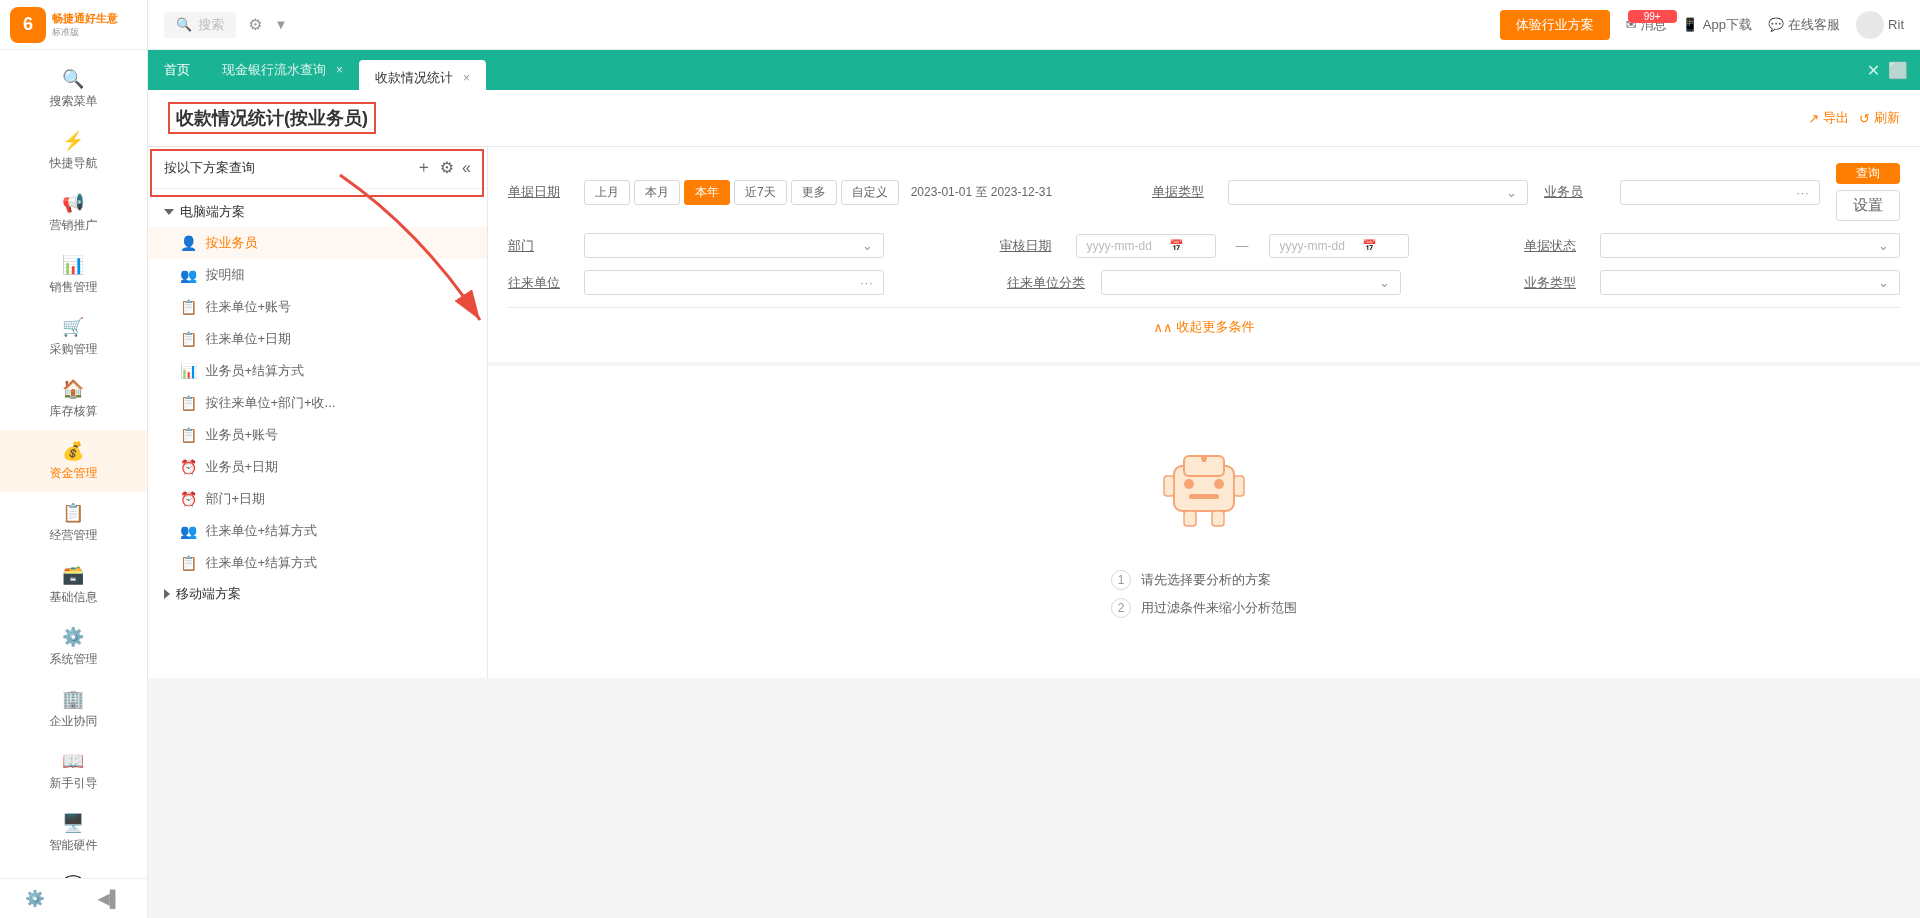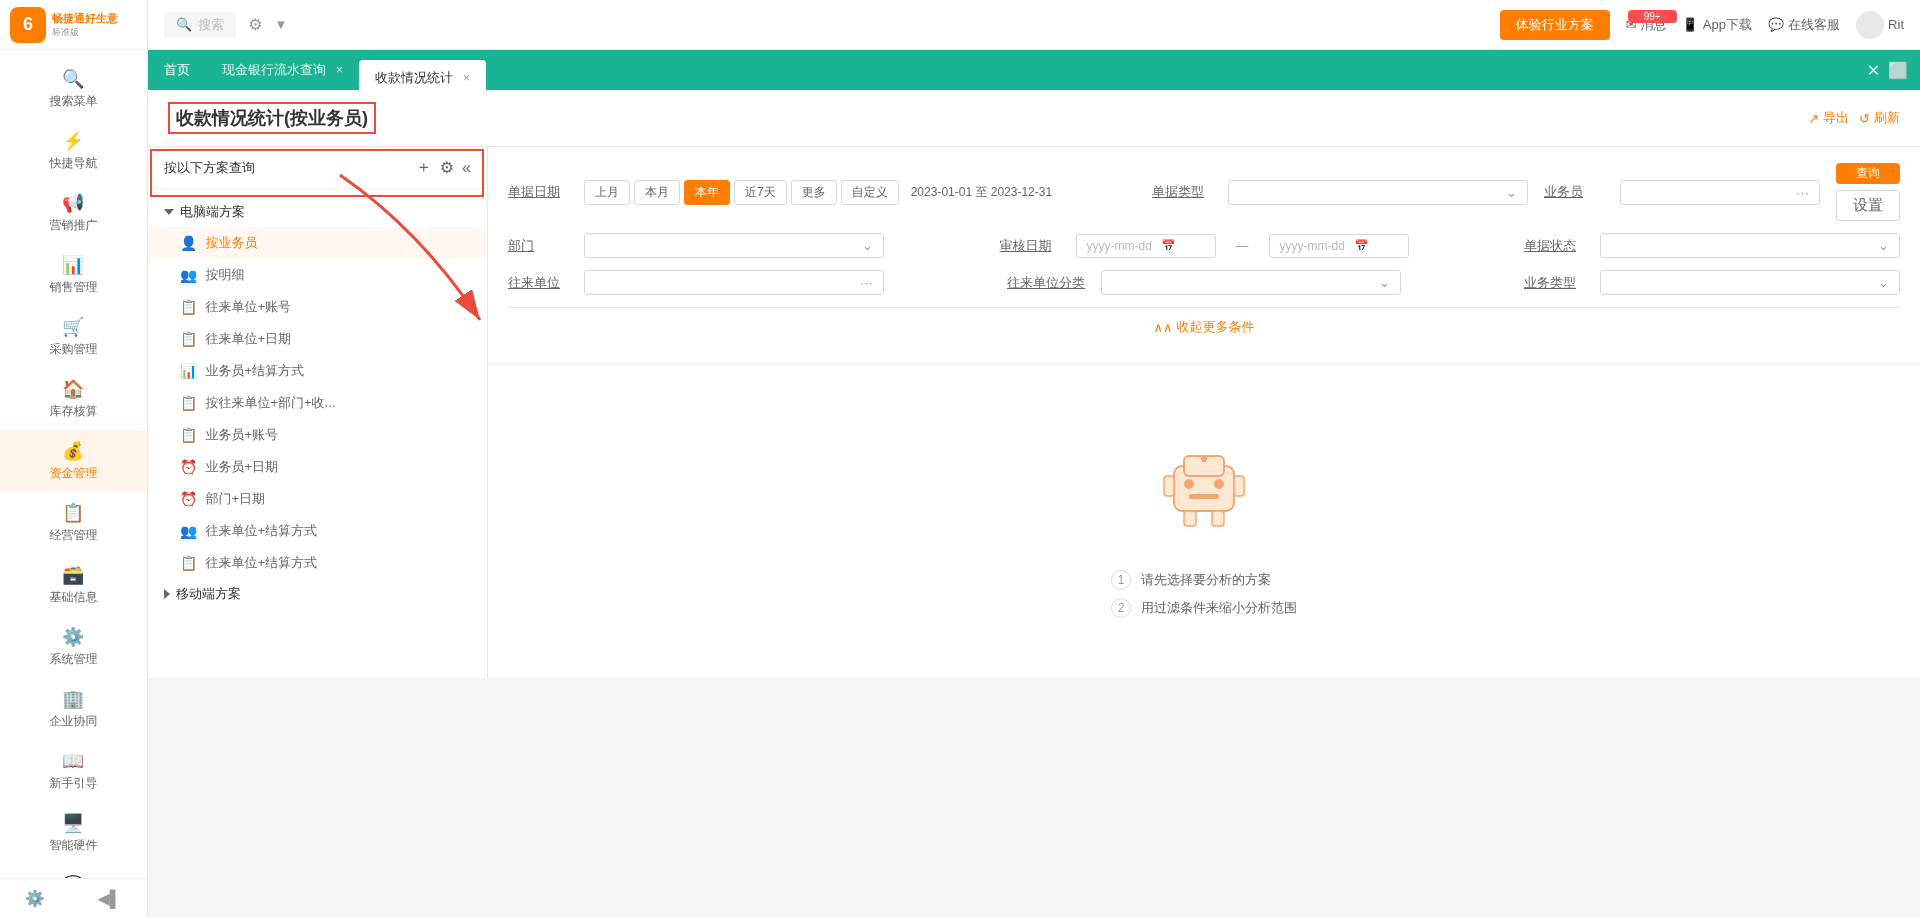--- a/index.html
+++ b/index.html
@@ -54,21 +54,21 @@
     
     .filter-area { background: #fff; margin: 0; padding: 16px 20px; }
     .filter-row { display: flex; align-items: center; gap: 16px; margin-bottom: 12px; flex-wrap: wrap; }
     .filter-label { color: #666; font-size: 13px; white-space: nowrap; min-width: 60px; text-decoration: underline; }
     .date-options { display: flex; align-items: center; gap: 4px; }
     .date-btn { padding: 3px 10px; border: 1px solid #d9d9d9; border-radius: 3px; cursor: pointer; font-size: 12px; color: #666; background: #fff; }
     .date-btn.active { background: #ff7d00; color: #fff; border-color: #ff7d00; }
     .date-range { color: #666; font-size: 12px; margin-left: 8px; }
     .filter-select { display: flex; align-items: center; border: 1px solid #d9d9d9; border-radius: 3px; padding: 4px 10px; min-width: 200px; justify-content: space-between; cursor: pointer; background: #fff; color: #999; font-size: 13px; }
     .filter-select-wide { min-width: 300px; }
-    .filter-input-date { display: flex; align-items: flex-start; border: 1px solid #d9d9d9; border-radius: 3px; padding: 4px 10px; min-width: 140px; cursor: pointer; background: #fff; color: #bbb; font-size: 12px; gap: 10px; }
+    .filter-input-date { display: flex; align-items: flex-start; border: 1px solid #d9d9d9; border-radius: 3px; padding: 4px 10px; min-width: 140px; cursor: pointer; background: #fff; color: #bbb; font-size: 12px; gap: 18px; }
     .date-separator { color: #999; margin: 0 4px; }
     .query-btn { background: #ff7d00; color: #fff; border: none; border-radius: 4px; padding: 2px 20px; cursor: pointer; font-size: 12px; }
     .set-btn { border: 1px solid #d9d9d9; background: #fff; color: #666; border-radius: 3px; padding: 5px 16px; cursor: pointer; font-size: 15px; }
     .left-panel { width: 340px; background: #fff; border-right: 1px solid #e8e8e8; flex-shrink: 0; overflow-y: auto; }
     .left-panel-header { display: flex; align-items: center; padding: 10px 16px; border-bottom: 1px solid #f0f0f0; gap: 8px; color: #666; font-size: 13px; }
     .panel-action-btn { display: flex; align-items: center; gap: 4px; cursor: pointer; color: #999; font-size: 16px; border: none; background: none; }
     .scheme-section { padding: 8px 0; }
     .scheme-group { padding: 0; }
     .scheme-group-title { display: flex; align-items: center; gap: 6px; padding: 6px 16px; color: #333; font-size: 13px; cursor: pointer; }
     .scheme-item { display: flex; align-items: center; gap: 8px; padding: 7px 16px 7px 32px; color: #666; font-size: 13px; cursor: pointer; }

